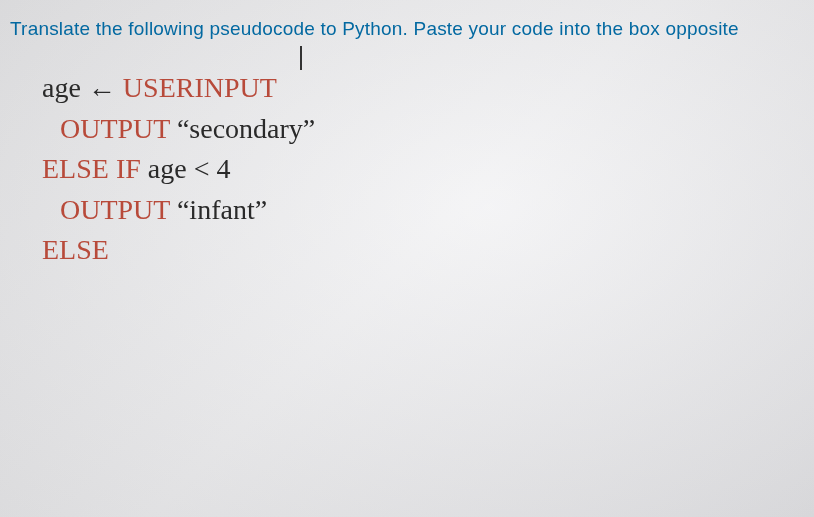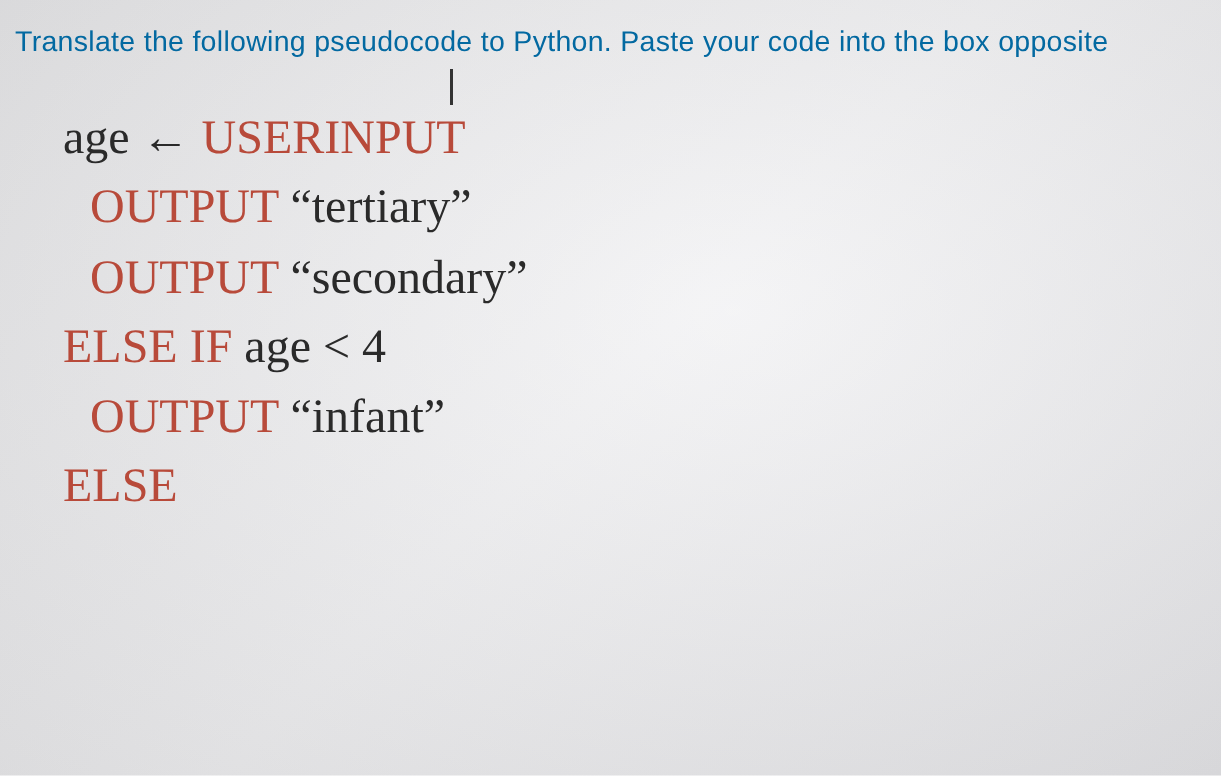--- a/index.html
+++ b/index.html
@@ -30,21 +30,21 @@
     .instruction {
       font-family: Arial, Helvetica, sans-serif;
       font-size: 19px;
       color: #0369a1;
       margin-bottom: 28px;
       letter-spacing: 0.2px;
       position: relative;
     }
     .code-block {
       padding-left: 32px;
-      font-size: 32px;
+      font-size: 28px;
       line-height: 1.45;
       position: relative;
     }
     .code-line {
       white-space: pre;
       font-family: Georgia, 'Times New Roman', serif;
     }
     .indent {
       padding-left: 18px;
     }
@@ -79,21 +79,20 @@
 
 <div class="instruction">Translate the following pseudocode to Python. Paste your code into the box opposite</div>
 
 <div class="code-block">
   <div class="cursor"></div>
 
   <div class="code-line"><span class="var">age</span> <span class="arrow">←</span> <span class="kw">USERINPUT</span></div>
 
 
 
-  <div class="code-line indent"><span class="kw">OUTPUT</span><span class="str"> “tertiary”</span></div>
 
 
   <div class="code-line indent"><span class="kw">OUTPUT</span><span class="str"> “secondary”</span></div>
 
   <div class="code-line"><span class="kw">ELSE IF</span><span class="var"> age &lt; 4</span></div>
 
 
 
   <div class="code-line indent"><span class="kw">OUTPUT</span><span class="str"> “infant”</span></div>
 

